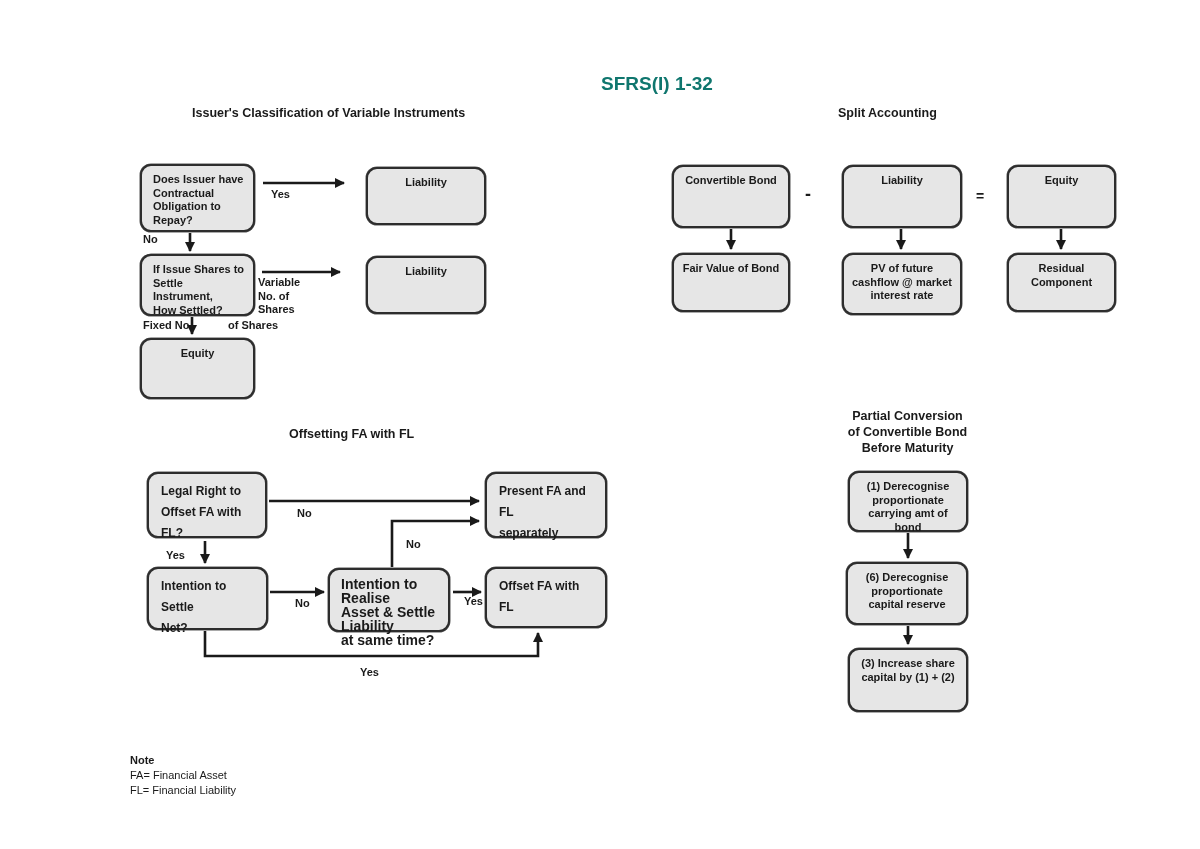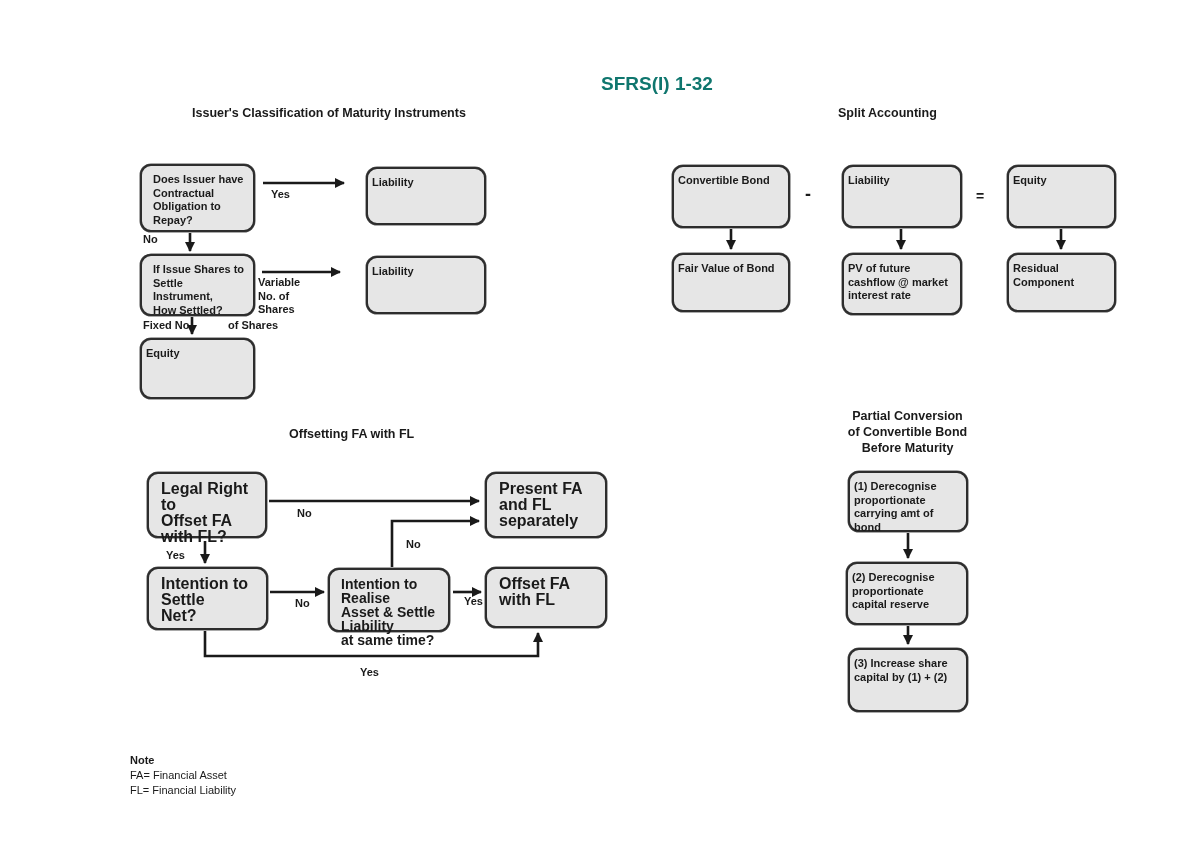--- a/index.html
+++ b/index.html
@@ -13,23 +13,23 @@
     font-family:"Liberation Sans","DejaVu Sans",sans-serif;color:var(--ink);
   }
   svg.wires{position:absolute;left:0;top:0;width:1200px;height:849px;}
   .box{
     position:absolute;box-sizing:border-box;
     background:var(--box-fill);border:2px solid var(--box-border);border-radius:11px;
     font-weight:bold;font-size:11px;line-height:13.5px;color:var(--ink);
     padding:7px 8px 0 11px;white-space:pre-line;
     box-shadow:0 0 0 0.5px #555;
   }
-  .box.c{text-align:left;padding:7px 4px 0 4px;}
+  .box.c{text-align:center;padding:7px 4px 0 4px;}
   .box.sm{font-size:14px;line-height:14px;}
-  .box.lg{font-size:16px;line-height:16px;padding-left:12px;}
+  .box.lg{font-size:12px;line-height:21px;padding-left:12px;}
   .lbl{
     position:absolute;font-weight:bold;font-size:11px;line-height:13.5px;
     color:var(--ink);white-space:pre-line;
   }
   .h{position:absolute;font-weight:bold;font-size:12.5px;color:var(--ink);white-space:pre-line;}
   .title{position:absolute;font-weight:bold;font-size:19px;color:#0f766e;}
   .sign{position:absolute;font-weight:bold;color:var(--ink);}
   .note-line{font-size:11px;line-height:15px;font-weight:normal;}
   .note-head{font-size:11px;line-height:15px;font-weight:bold;}
 </style>
@@ -60,21 +60,21 @@
       <line x1="270" y1="592" x2="324" y2="592" marker-end="url(#ah)"></line>
       <line x1="453" y1="592" x2="481" y2="592" marker-end="url(#ah)"></line>
       <polyline points="205,631 205,656 538,656 538,633" marker-end="url(#ah)"></polyline>
 
       <line x1="908" y1="533" x2="908" y2="558" marker-end="url(#ah)"></line>
       <line x1="908" y1="626" x2="908" y2="644" marker-end="url(#ah)"></line>
     </g>
   </svg>
 
   <div class="title" style="left:601px;top:73px">SFRS(I) 1-32</div>
-  <div class="h" style="left:192px;top:106px">Issuer's Classification of Maturity Instruments</div>
+  <div class="h" style="left:192px;top:106px">Issuer's Classification of Variable Instruments</div>
   <div class="h" style="left:838px;top:106px">Split Accounting</div>
   <div class="h" style="left:289px;top:427px">Offsetting FA with FL</div>
   <div class="h" style="left:840px;top:408px;width:135px;text-align:center;line-height:16px">Partial Conversion
 of Convertible Bond
 Before Maturity</div>
 
   <div class="box" style="left:140px;top:164px;width:115px;height:68px">Does Issuer have
 Contractual
 Obligation to
 Repay?</div>
@@ -117,21 +117,21 @@
   <div class="box sm" style="left:328px;top:568px;width:122px;height:64px">Intention to Realise
 Asset &amp; Settle Liability
 at same time?</div>
   <div class="lbl" style="left:464px;top:595px">Yes</div>
   <div class="box lg" style="left:485px;top:567px;width:122px;height:61px">Offset FA with FL</div>
   <div class="lbl" style="left:360px;top:666px">Yes</div>
 
   <div class="box c" style="left:848px;top:471px;width:120px;height:61px">(1) Derecognise
 proportionate
 carrying amt of bond</div>
-  <div class="box c" style="left:846px;top:562px;width:122px;height:63px">(2) Derecognise
+  <div class="box c" style="left:846px;top:562px;width:122px;height:63px">(6) Derecognise
 proportionate
 capital reserve</div>
   <div class="box c" style="left:848px;top:648px;width:120px;height:64px">(3) Increase share
 capital by (1) + (2)</div>
 
   <div style="position:absolute;left:130px;top:753px">
     <div class="note-head">Note</div>
     <div class="note-line">FA= Financial Asset</div>
     <div class="note-line">FL= Financial Liability</div>
   </div>

